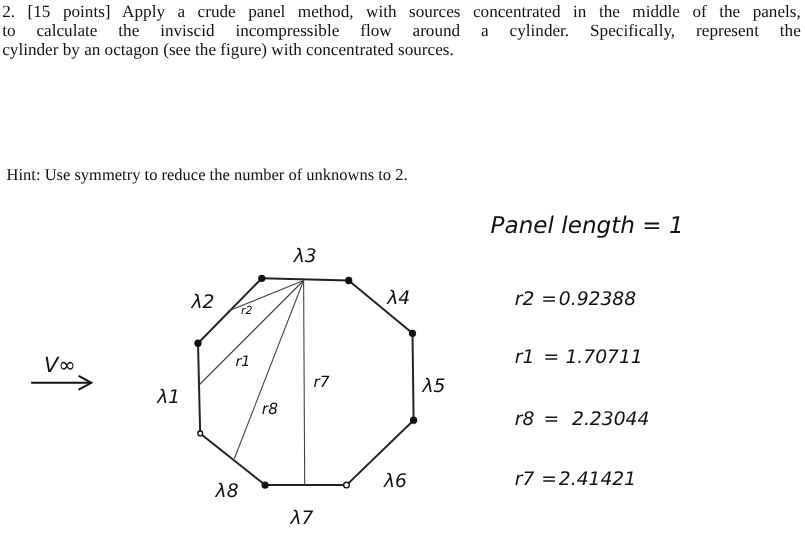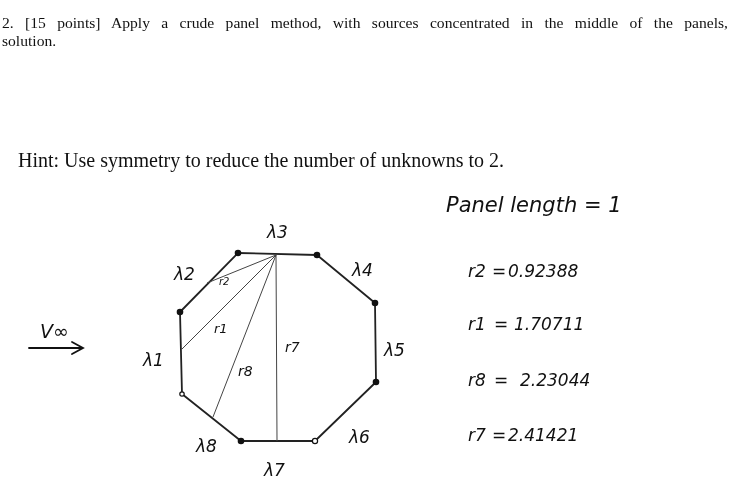--- a/index.html
+++ b/index.html
@@ -1,29 +1,30 @@
 <!DOCTYPE html>
 <html><head>
 <meta charset="utf-8">
 <style>
   html, body { margin:0; padding:0; background:#ffffff; }
   body { width:732px; height:487px; position:relative; overflow:hidden; font-family:"Liberation Serif", serif; color:#111; }
   .problem { position:absolute; left:2px; top:2px; width:726px; font-size:15.6px; line-height:17.6px; }
   .problem p { margin:0; text-align:justify; }
-  .problem p.last-justify { text-align-last:justify;margin-top:12px; }
-  .hint { position:absolute; left:18px; top:151px; font-size:20px; line-height:18px; }
+  .problem p.last-justify { text-align-last:justify; }
+  .hint { position:absolute; left:6px; top:151px; font-size:15px; line-height:18px; }
   .figure { position:absolute; left:0; top:185px; width:732px; height:302px; }
   svg text { font-family:"DejaVu Sans", sans-serif; font-style:italic; fill:#111; }
 </style>
 </head>
 <body>
 
 <div class="problem">
   <p class="last-justify">2. [15 points] Apply a crude panel method, with sources concentrated in the middle of the panels,</p>
-  <p>solution.</p>
+  <p class="last-justify">to calculate the inviscid incompressible flow around a cylinder. Specifically, represent the</p>
+  <p>cylinder by an octagon (see the figure) with concentrated sources.</p>
 </div>
 
 <div class="hint">Hint: Use symmetry to reduce the number of unknowns to 2.</div>
 
 <svg class="figure" viewBox="0 185 732 302" width="732" height="302" xmlns="http://www.w3.org/2000/svg">
 
   <g stroke="#222" stroke-width="1.8" fill="none" stroke-linecap="round">
     <line x1="180" y1="312" x2="182" y2="394"></line>
     <line x1="180" y1="312" x2="238" y2="253"></line>
     <line x1="238" y1="253" x2="317" y2="255"></line>

